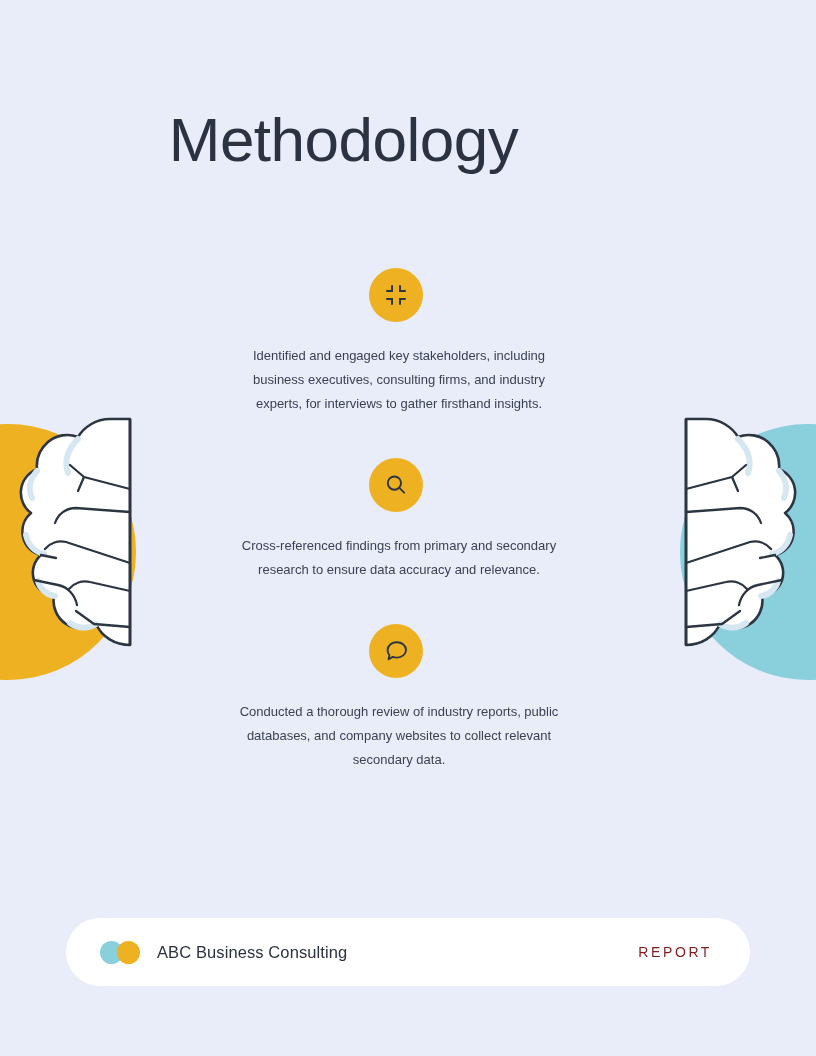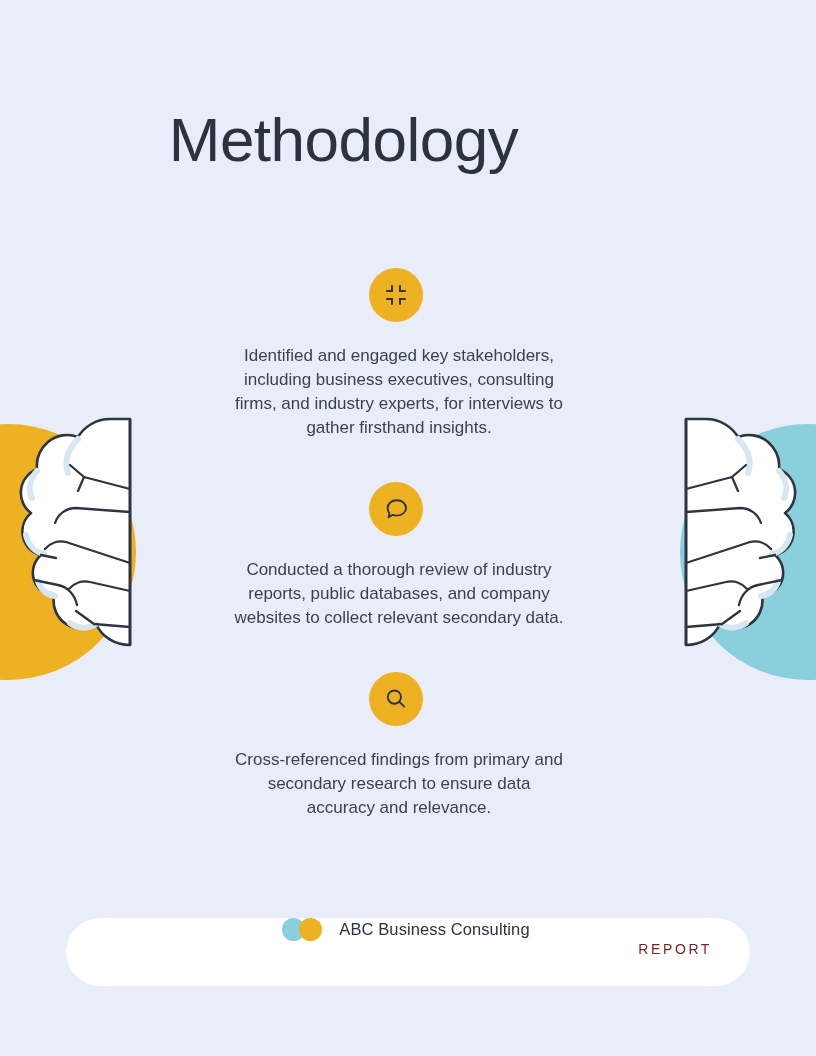--- a/index.html
+++ b/index.html
@@ -69,41 +69,40 @@
     background: #eeb122;
     display: flex;
     align-items: center;
     justify-content: center;
     flex: none;
   }
   .step-icon svg { display: block; }
 
   .step-text {
     margin: 22px 0 0 6px;
-    font-size: 17px;
+    font-size: 13px;
     line-height: 24px;
     color: #3a4250;
     text-align: center;
     max-width: 330px;
   }
 
   
   .footer-bar {
     position: absolute;
     left: 66px;
     top: 918px;
     width: 684px;
     height: 68px;
     background: #ffffff;
     border-radius: 34px;
     display: flex;
     align-items: center;
     box-sizing: border-box;
     padding: 0 38px 0 34px;
-    flex-direction: column;
   }
   .brand {
     display: flex;
     align-items: center;
   }
   .brand-mark {
     position: relative;
     width: 44px;
     height: 23px;
     margin-right: 13px;
@@ -215,38 +214,38 @@
             <path d="M22 17 L17 17 L17 22"></path>
           </g>
         </svg>
       </div>
       <p class="step-text">Identified and engaged key stakeholders, including business executives, consulting firms, and industry experts, for interviews to gather firsthand insights.</p>
     </div>
 
     <div class="step">
       <div class="step-icon">
         <svg width="28" height="28" viewBox="0 0 28 28" aria-hidden="true">
+          <g fill="none" stroke="#2C3542" stroke-width="1.9" stroke-linecap="round">
+            <circle cx="12.4" cy="12.1" r="6.6"></circle>
+            <line x1="17.3" y1="16.9" x2="22.2" y2="21.6"></line>
+          </g>
+        </svg>
+      </div>
+      <p class="step-text">Cross-referenced findings from primary and secondary research to ensure data accuracy and relevance.</p>
+    </div>
+
+    <div class="step">
+      <div class="step-icon">
+        <svg width="28" height="28" viewBox="0 0 28 28" aria-hidden="true">
           <path d="M14.8 5.2 C20 5.2 24 8.6 24 12.9 C24 17.2 20 20.6 14.8 20.6
                    C13.3 20.6 11.9 20.3 10.7 19.9 L6.6 22.3 L7.4 18.1
                    C6.1 16.7 5.6 14.9 5.6 12.9 C5.6 8.6 9.6 5.2 14.8 5.2 Z" fill="none" stroke="#2C3542" stroke-width="1.9" stroke-linejoin="round" stroke-linecap="round"></path>
         </svg>
       </div>
       <p class="step-text">Conducted a thorough review of industry reports, public databases, and company websites to collect relevant secondary data.</p>
-    </div>
-
-    <div class="step">
-      <div class="step-icon">
-        <svg width="28" height="28" viewBox="0 0 28 28" aria-hidden="true">
-          <g fill="none" stroke="#2C3542" stroke-width="1.9" stroke-linecap="round">
-            <circle cx="12.4" cy="12.1" r="6.6"></circle>
-            <line x1="17.3" y1="16.9" x2="22.2" y2="21.6"></line>
-          </g>
-        </svg>
-      </div>
-      <p class="step-text">Cross-referenced findings from primary and secondary research to ensure data accuracy and relevance.</p>
     </div>
 
   </div>
 
   <div class="footer-bar">
     <div class="brand">
       <div class="brand-mark">
         <span class="brand-dot teal"></span>
         <span class="brand-dot yellow"></span>
       </div>

